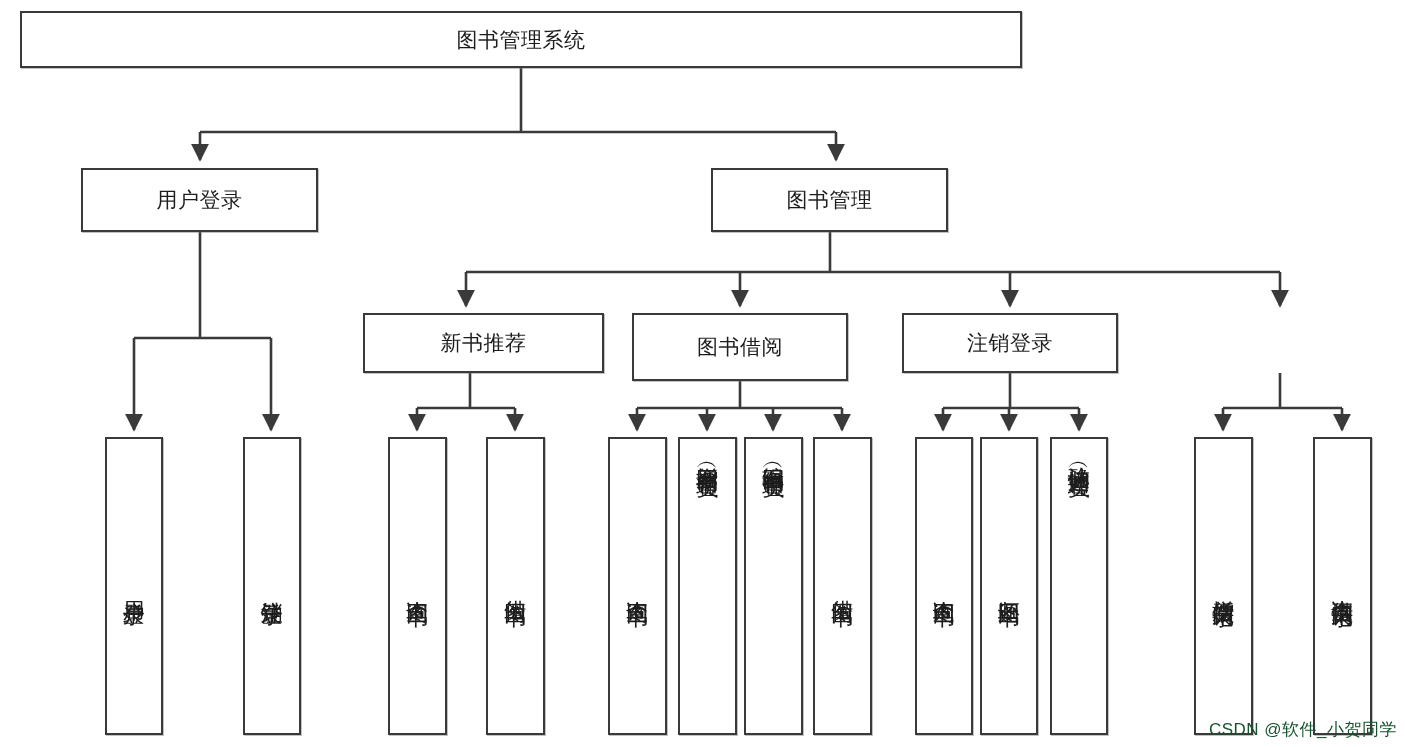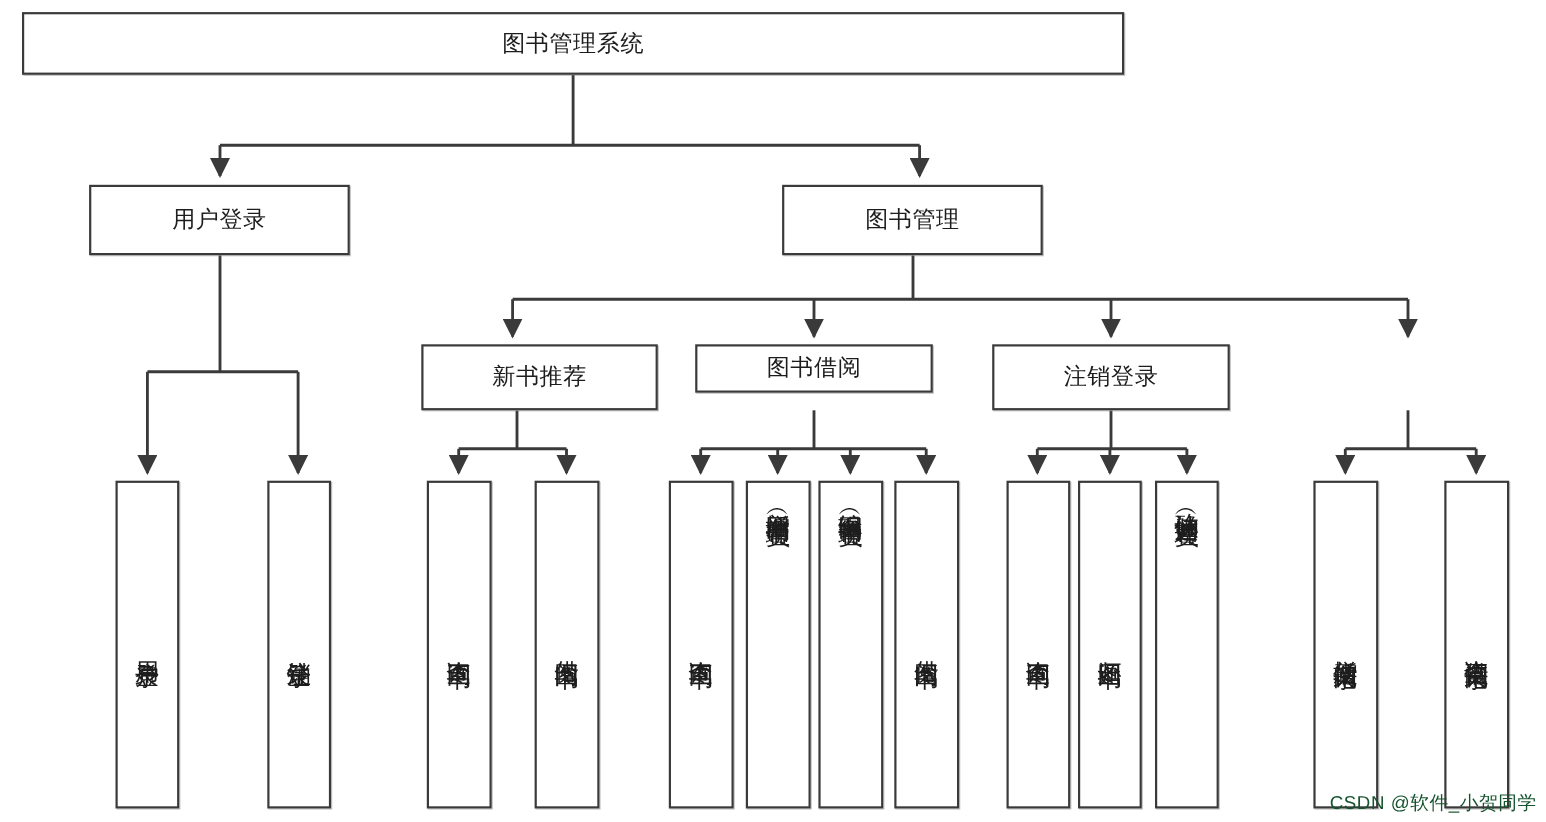--- a/index.html
+++ b/index.html
@@ -132,24 +132,24 @@
     <span class="lbl">图书管理系统</span>
   </div>
 
   <div class="node horiz" style="left:81px; top:168px; width:237px; height:64px;">
     <span class="lbl">用户登录</span>
   </div>
   <div class="node horiz" style="left:711px; top:168px; width:237px; height:64px;">
     <span class="lbl">图书管理</span>
   </div>
 
-  <div class="node horiz" style="left:383px; top:313px; width:215px; height:60px;">
+  <div class="node horiz" style="left:363px; top:313px; width:241px; height:60px;">
     <span class="lbl">新书推荐</span>
   </div>
-  <div class="node horiz" style="left:632px; top:313px; width:216px; height:44px;justify-content:center;">
+  <div class="node horiz" style="left:632px; top:313px; width:216px; height:68px;justify-content:center;">
     <span class="lbl">图书借阅</span>
   </div>
   <div class="node horiz" style="left:902px; top:313px; width:216px; height:60px;">
     <span class="lbl">注销登录</span>
   </div>
 
   <div class="node vert centered" style="left:105px; top:437px; width:58px; height:298px;">
     <span class="lbl">用户登录</span>
   </div>
   <div class="node vert centered" style="left:243px; top:437px; width:58px; height:298px;">

